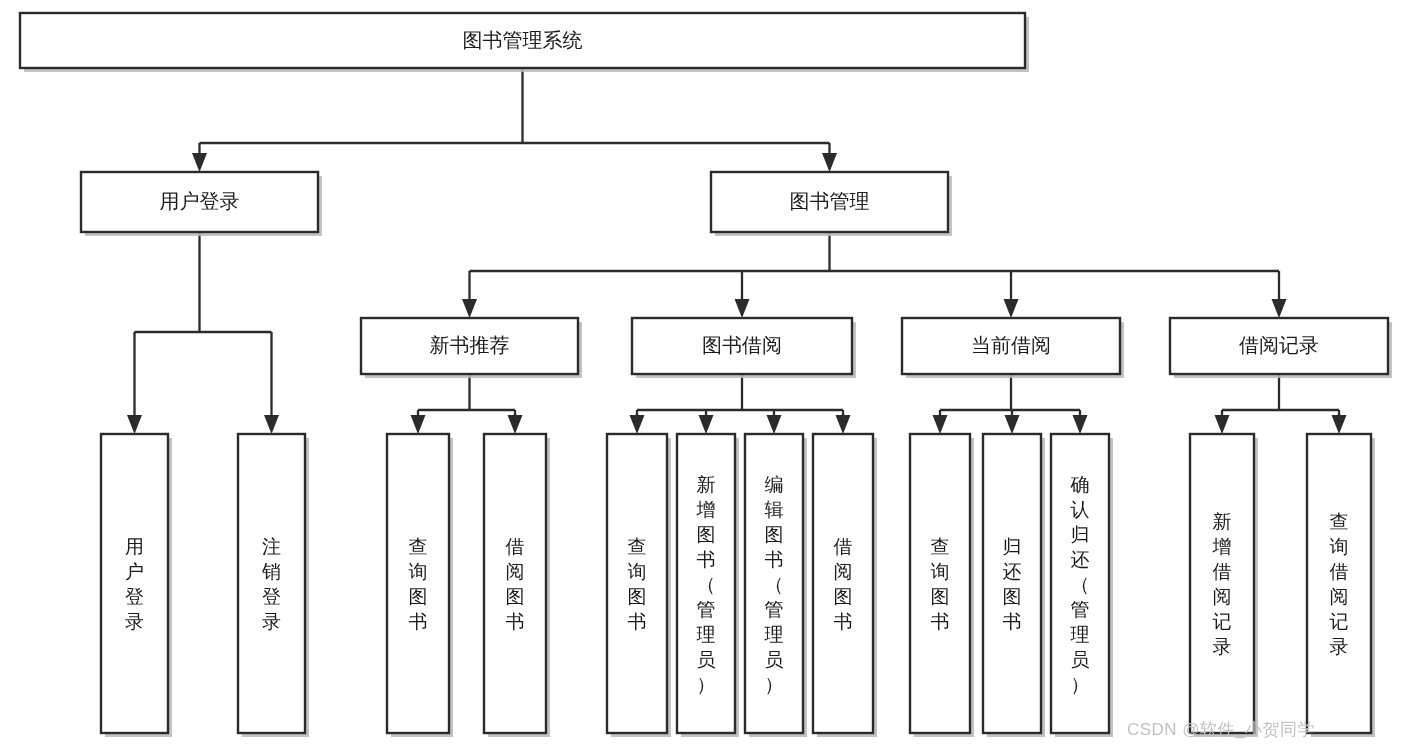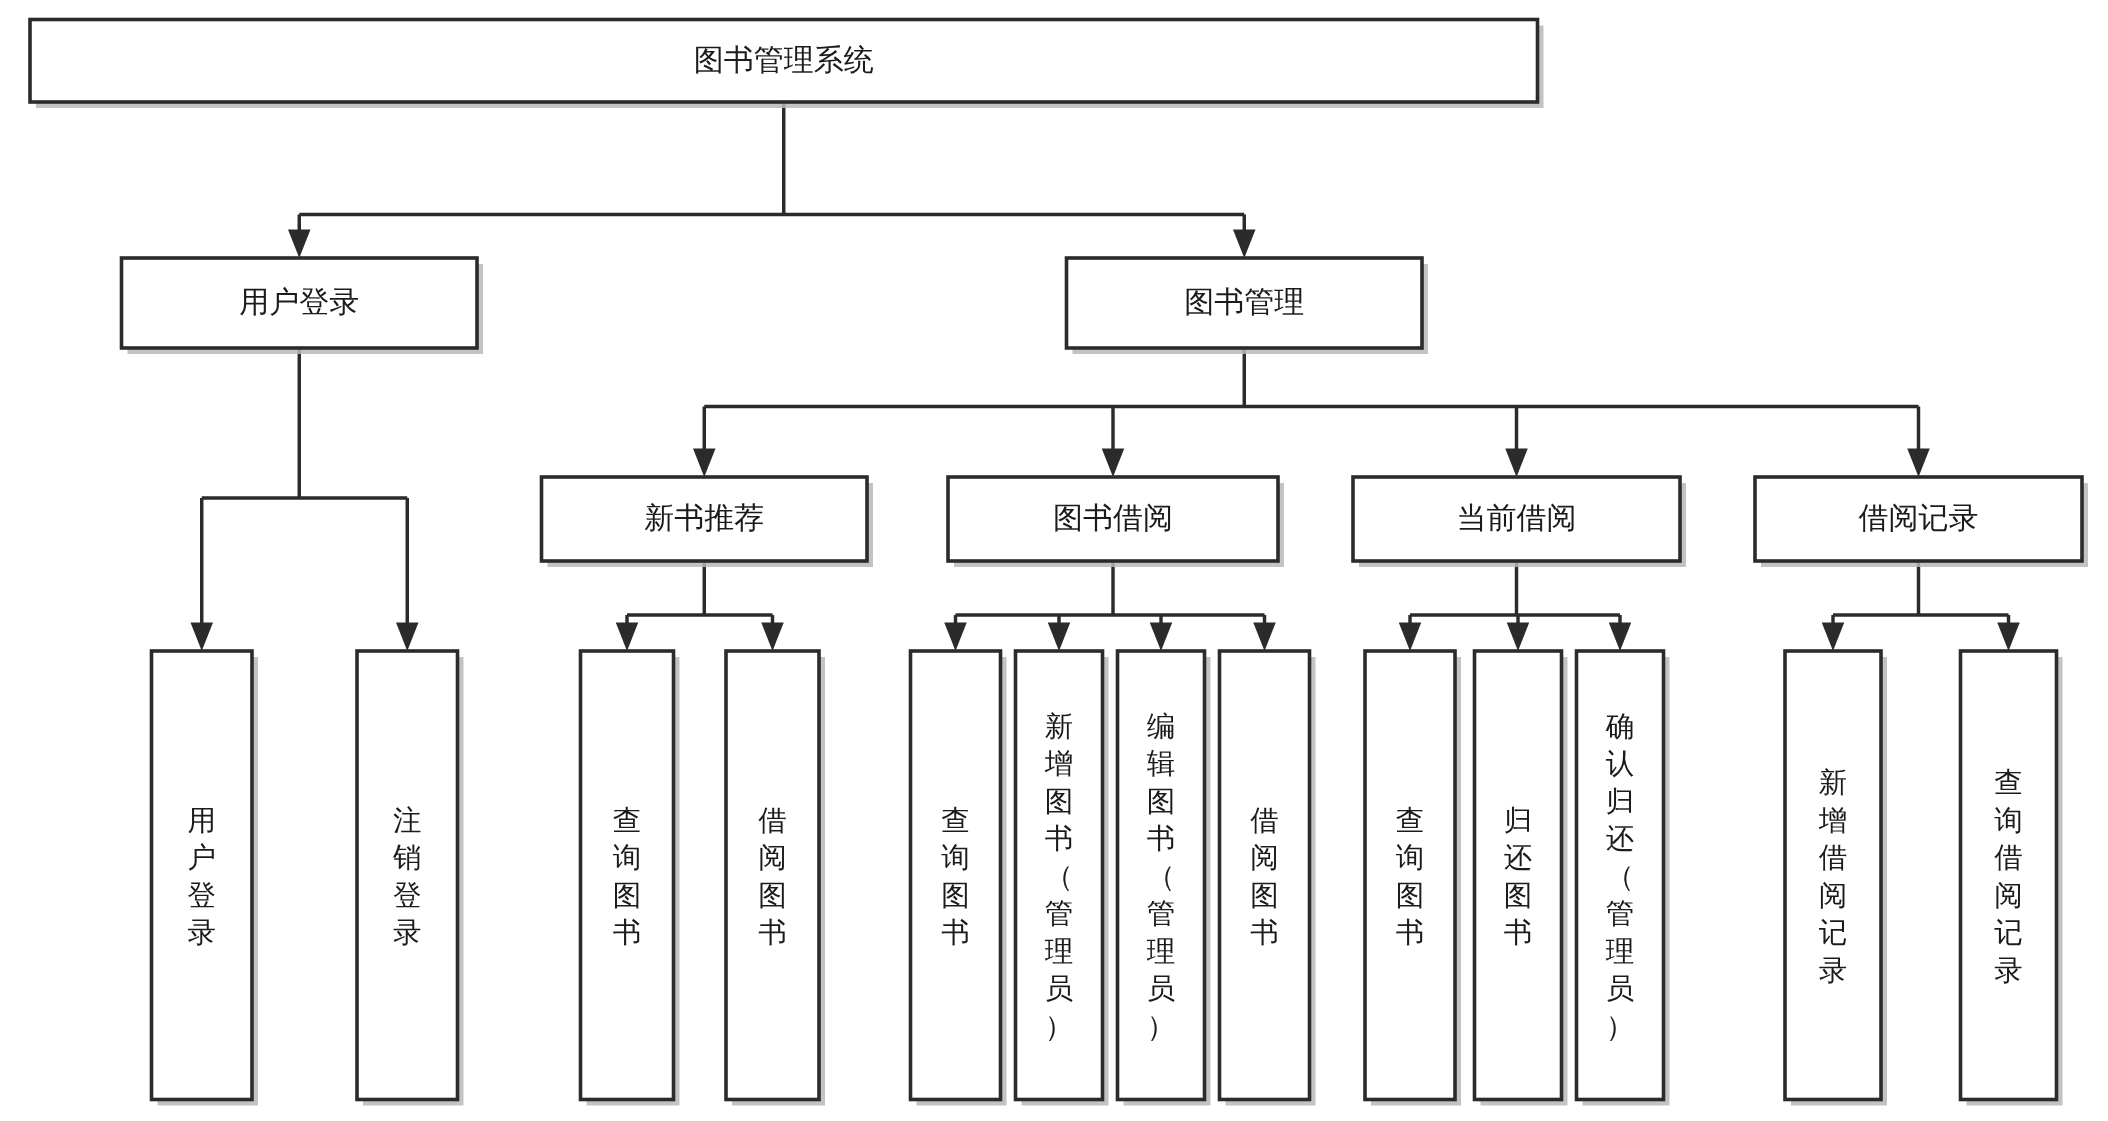--- a/index.html
+++ b/index.html
@@ -188,13 +188,14 @@
         <text x="1080" class="node-label-v"><tspan x="1080" y="490.5">确</tspan><tspan x="1080" y="515.5">认</tspan><tspan x="1080" y="540.5">归</tspan><tspan x="1080" y="565.5">还</tspan><tspan x="1080" y="590.5">（</tspan><tspan x="1080" y="615.5">管</tspan><tspan x="1080" y="640.5">理</tspan><tspan x="1080" y="665.5">员</tspan><tspan x="1080" y="690.5">）</tspan></text>
         <rect x="1194" y="438" width="64" height="299" class="node-shadow"></rect>
         <rect x="1190" y="434" width="64" height="299" class="node-box"></rect>
         <text x="1222" class="node-label-v"><tspan x="1222" y="528">新</tspan><tspan x="1222" y="553">增</tspan><tspan x="1222" y="578">借</tspan><tspan x="1222" y="603">阅</tspan><tspan x="1222" y="628">记</tspan><tspan x="1222" y="653">录</tspan></text>
         <rect x="1311" y="438" width="64" height="299" class="node-shadow"></rect>
         <rect x="1307" y="434" width="64" height="299" class="node-box"></rect>
         <text x="1339" class="node-label-v"><tspan x="1339" y="528">查</tspan><tspan x="1339" y="553">询</tspan><tspan x="1339" y="578">借</tspan><tspan x="1339" y="603">阅</tspan><tspan x="1339" y="628">记</tspan><tspan x="1339" y="653">录</tspan></text>
       </g>
   </svg>
 
+  <div class="watermark">CSDN @软件_小贺同学</div>
 </div>
 
 </body></html>

